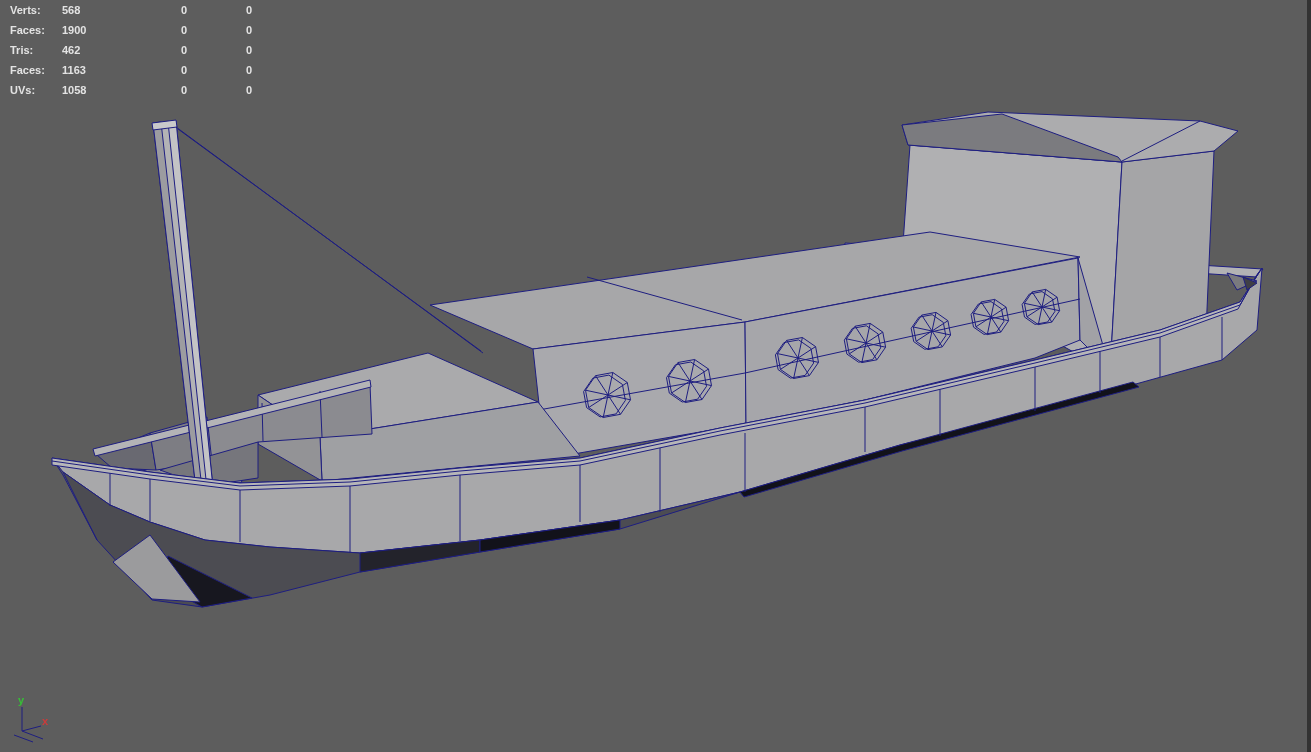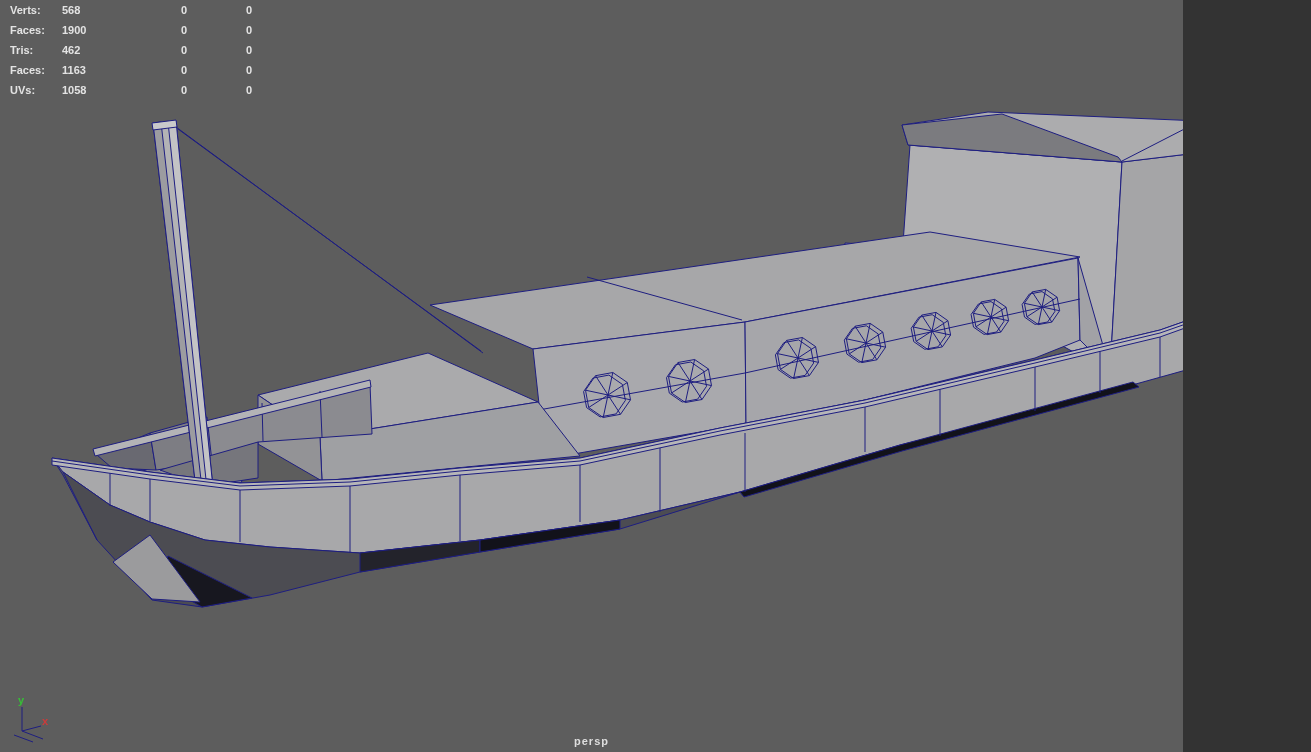--- a/index.html
+++ b/index.html
@@ -1,17 +1,17 @@
 <!DOCTYPE html>
 <html><head>
 <meta charset="utf-8">
 <style>
   html,body{margin:0;padding:0;background:#333;}
   .stage{
-    position:relative;width:1183px;height:752px;overflow:hidden;
+    position:relative;width:1307px;height:752px;overflow:hidden;
     background:#4d7c0f;
     font-family:"Liberation Sans",sans-serif;
   }
   svg.scene{position:absolute;left:0;top:0;}
   svg polygon, svg polyline, svg line, svg path{stroke:#1e1e80;stroke-width:1;stroke-linejoin:round;}
   
   .hud{position:absolute;left:0;top:0;color:#e3e3e3;font-size:11px;font-weight:bold;}
   .hud-row{display:flex;height:20px;align-items:center;}
   .hud-label{width:52px;padding-left:10px;}
   .hud-v1{width:63px;text-align:left;}
@@ -234,21 +234,20 @@
       <span class="hud-v3">0</span>
     </div>
     <div class="hud-row">
       <span class="hud-label">UVs:</span>
       <span class="hud-v1">1058</span>
       <span class="hud-v2">0</span>
       <span class="hud-v3">0</span>
     </div>
   </div>
 
-  <div class="cam-label">persp</div>
 
   <svg class="gizmo" width="70" height="60" viewBox="0 0 70 60">
     <line x1="22" y1="39" x2="43" y2="47" stroke="#3c55d8" stroke-width="2"></line>
     <line x1="14" y1="43" x2="33" y2="50" stroke="#16167a" stroke-width="2"></line>
     <line x1="22" y1="39" x2="41" y2="34" stroke="#cc3b3b" stroke-width="2"></line>
     <line x1="22" y1="39" x2="22" y2="15" stroke="#35c135" stroke-width="2"></line>
     <text x="18" y="12" fill="#35c135" stroke="none">y</text>
     <text x="42" y="33" fill="#cc3b3b" stroke="none">x</text>
   </svg>
 

